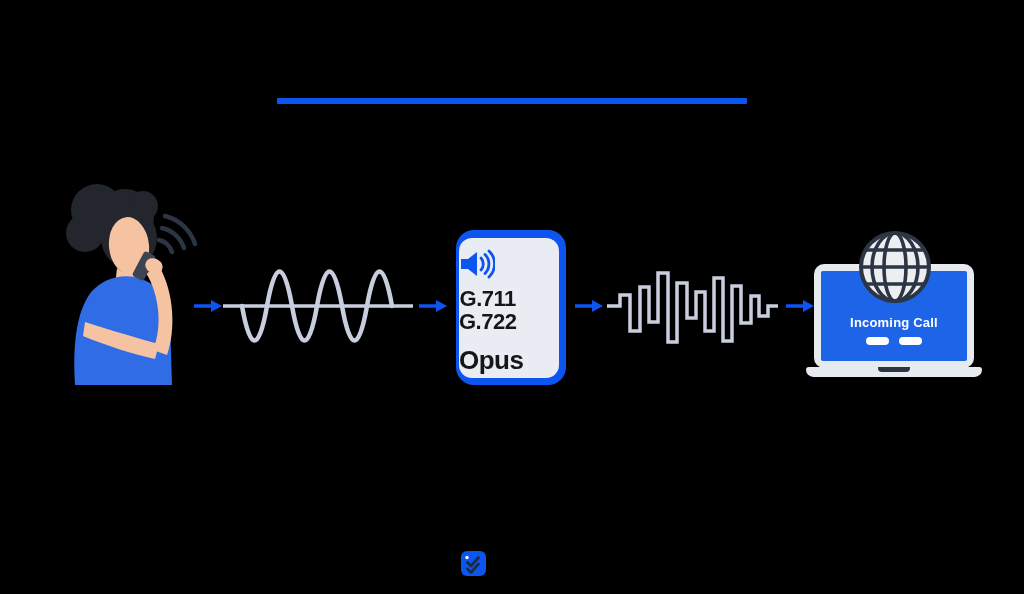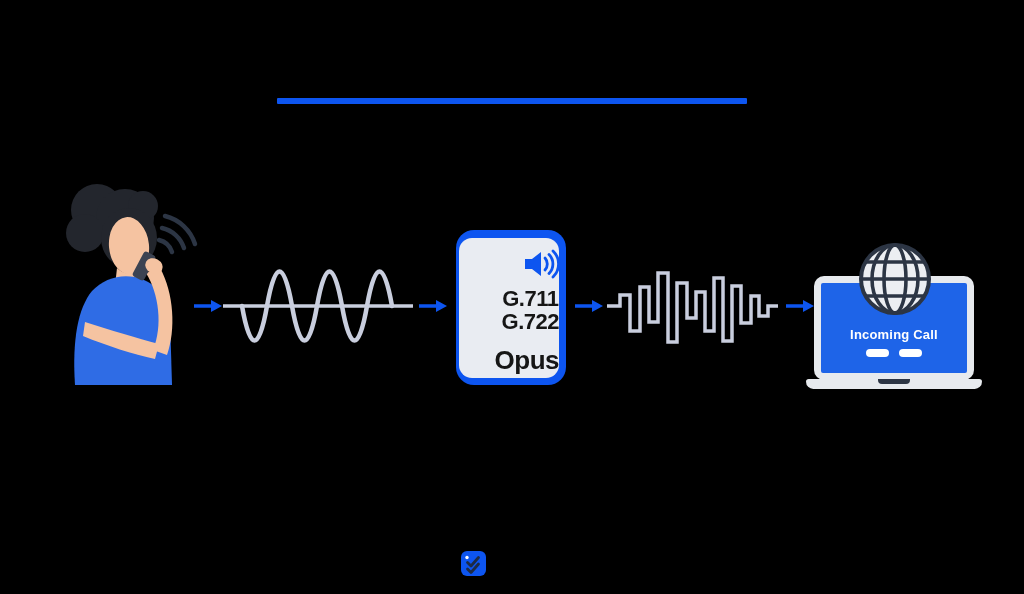--- a/index.html
+++ b/index.html
@@ -31,31 +31,31 @@
 
   
   .wave-stroke{stroke:var(--c-wave,#c9cede);fill:none;}
   .analog-wave{left:220px;top:262px;}
   .digital-wave{left:600px;top:263px;}
 
   
   .codec-box{left:456px;top:230px;width:110px;height:155px;border-radius:18px;
     background:var(--c-accent,#0d55f0);}
   .codec-inner{position:absolute;left:3px;top:8px;right:7px;bottom:7px;border-radius:13px;
-    background:var(--c-box-fill,#e9ecf2);display:flex;flex-direction:column;align-items:flex-end;}
+    background:var(--c-box-fill,#e9ecf2);display:flex;flex-direction:column;align-items:flex-start;}
   .speaker-svg{margin-top:11px;}
   .speaker-fill{fill:var(--c-accent,#0d55f0);}
   .speaker-arc{stroke:var(--c-accent,#0d55f0);stroke-width:2.8;fill:none;stroke-linecap:round;}
   .codec-lines{margin-top:9px;text-align:center;font-weight:bold;font-size:22px;
     line-height:1.04;letter-spacing:-0.5px;color:var(--c-text-dark,#161616);}
   .codec-opus{margin-top:11px;text-align:center;font-weight:bold;font-size:26px;
     letter-spacing:-0.5px;color:var(--c-text-dark,#161616);}
 
   
-  .laptop{left:806px;top:232px;width:176px;height:162px;}
+  .laptop{left:806px;top:220px;width:176px;height:162px;}
   .screen-outer{position:absolute;left:8px;top:44px;width:160px;height:104px;
     background:var(--c-laptop-body,#e7eaee);border-radius:10px;}
   .screen-blue{position:absolute;left:15px;top:51px;width:146px;height:90px;border-radius:2px;
     background:var(--c-screen-blue,#1e64e8);display:flex;flex-direction:column;align-items:center;}
   .incoming-call{margin-top:44px;color:var(--c-white,#fff);font-weight:bold;font-size:13px;
     letter-spacing:0.2px;}
   .btn-row{margin-top:7px;display:flex;gap:10px;}
   .screen-btn{width:23px;height:8px;border-radius:4px;background:var(--c-white,#fff);}
   .laptop-base{position:absolute;left:0;top:147px;width:176px;height:10px;
     background:var(--c-laptop-body,#e7eaee);border-radius:3px 3px 8px 8px;}

